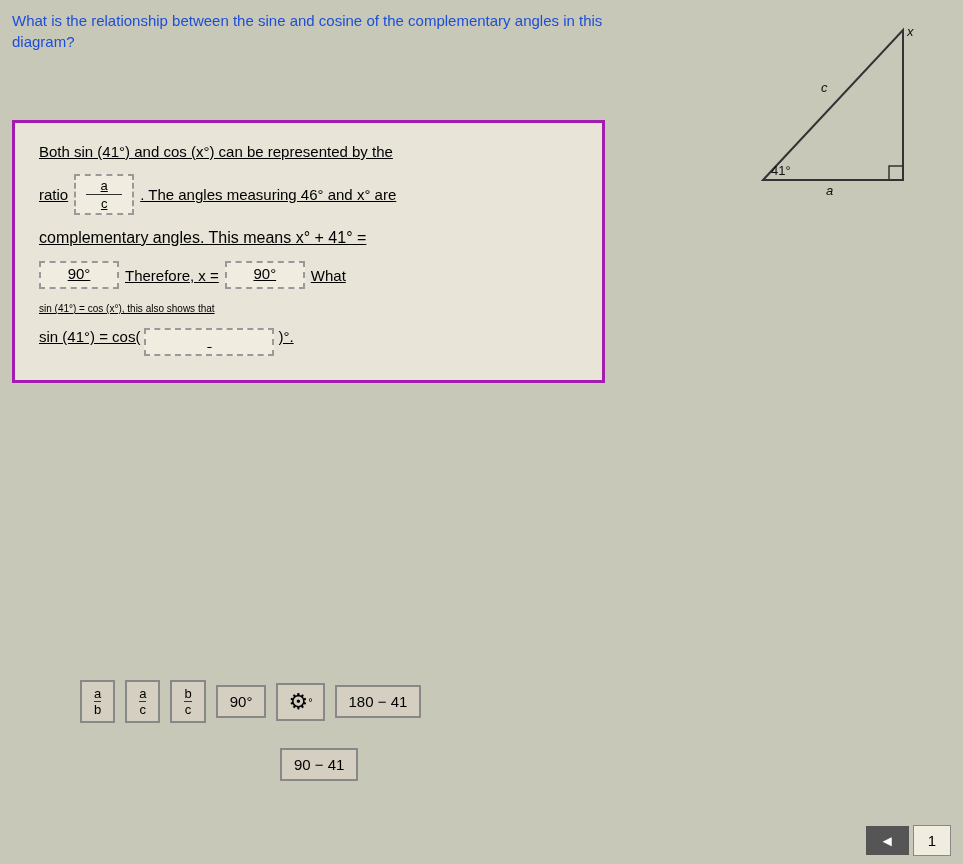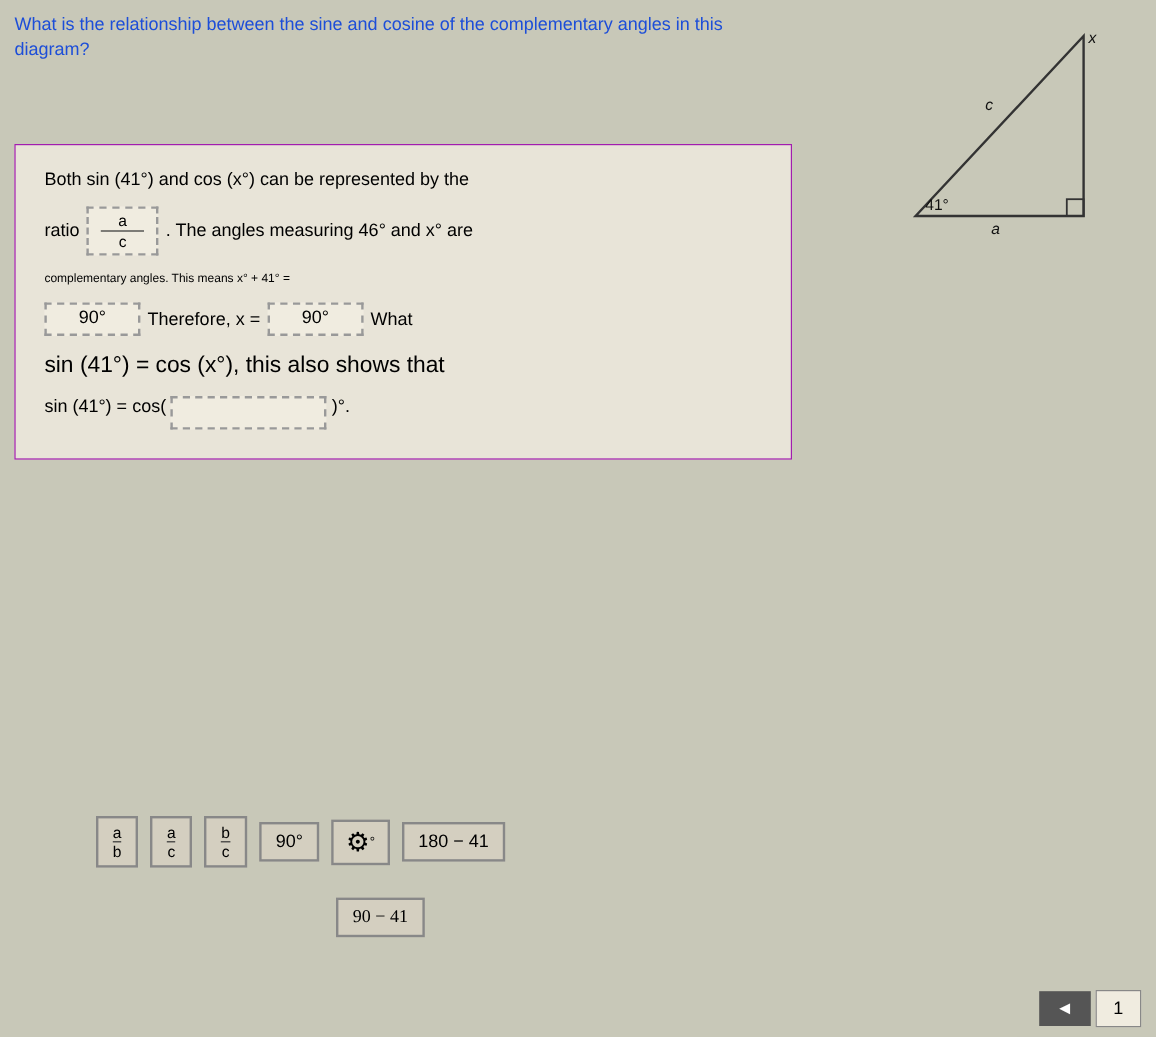--- a/index.html
+++ b/index.html
@@ -32,54 +32,55 @@
       right: 30px;
       width: 200px;
       height: 200px;
     }
 
     
     .content-box {
       position: absolute;
       top: 120px;
       left: 12px;
-      width: 648px;
+      width: 593px;
       background: #e8e4d8;
-      border: 1px solid #a21caf;
+      border: 3px solid #a21caf;
       padding: 20px 24px 24px 24px;
+      text-decoration: underline;
     }
 
     .line1 {
       font-size: 15px;
       margin-bottom: 14px;
     }
 
     .line2 {
       font-size: 15px;
       margin-bottom: 14px;
       display: flex;
       align-items: center;
       gap: 6px;
     }
 
     .line3 {
+      font-size: 16px;
+      margin-bottom: 14px;
+    }
+
+    .line4 {
+      font-size: 15px;
+      margin-bottom: 14px;
+      display: flex;
+      align-items: center;
+      gap: 6px;
+    }
+
+    .line5 {
       font-size: 10px;
-      margin-bottom: 14px;
-    }
-
-    .line4 {
-      font-size: 15px;
-      margin-bottom: 14px;
-      display: flex;
-      align-items: center;
-      gap: 6px;
-    }
-
-    .line5 {
-      font-size: 19px;
       margin-bottom: 14px;
     }
 
     .line6 {
       font-size: 15px;
       display: flex;
       align-items: flex-start;
       gap: 4px;
     }
 
@@ -289,21 +290,21 @@
   <div class="gear-tile">
     <span style="font-size:22px;">⚙</span>
     <span style="font-size:11px; vertical-align:super;">°</span>
   </div>
 
   <div class="drag-tile">
     <span>180 − 41</span>
   </div>
 </div>
 
-<div style="position:absolute; top:748px; left:280px;font-family:Liberation Serif, serif;">
+<div style="position:absolute; top:748px; left:280px;">
   <div class="drag-tile">
     <span>90 − 41</span>
   </div>
 </div>
 
 <div class="bottom-nav">
   <button class="nav-btn">
     <span>◄</span>
   </button>
   <div class="nav-num">1</div>

